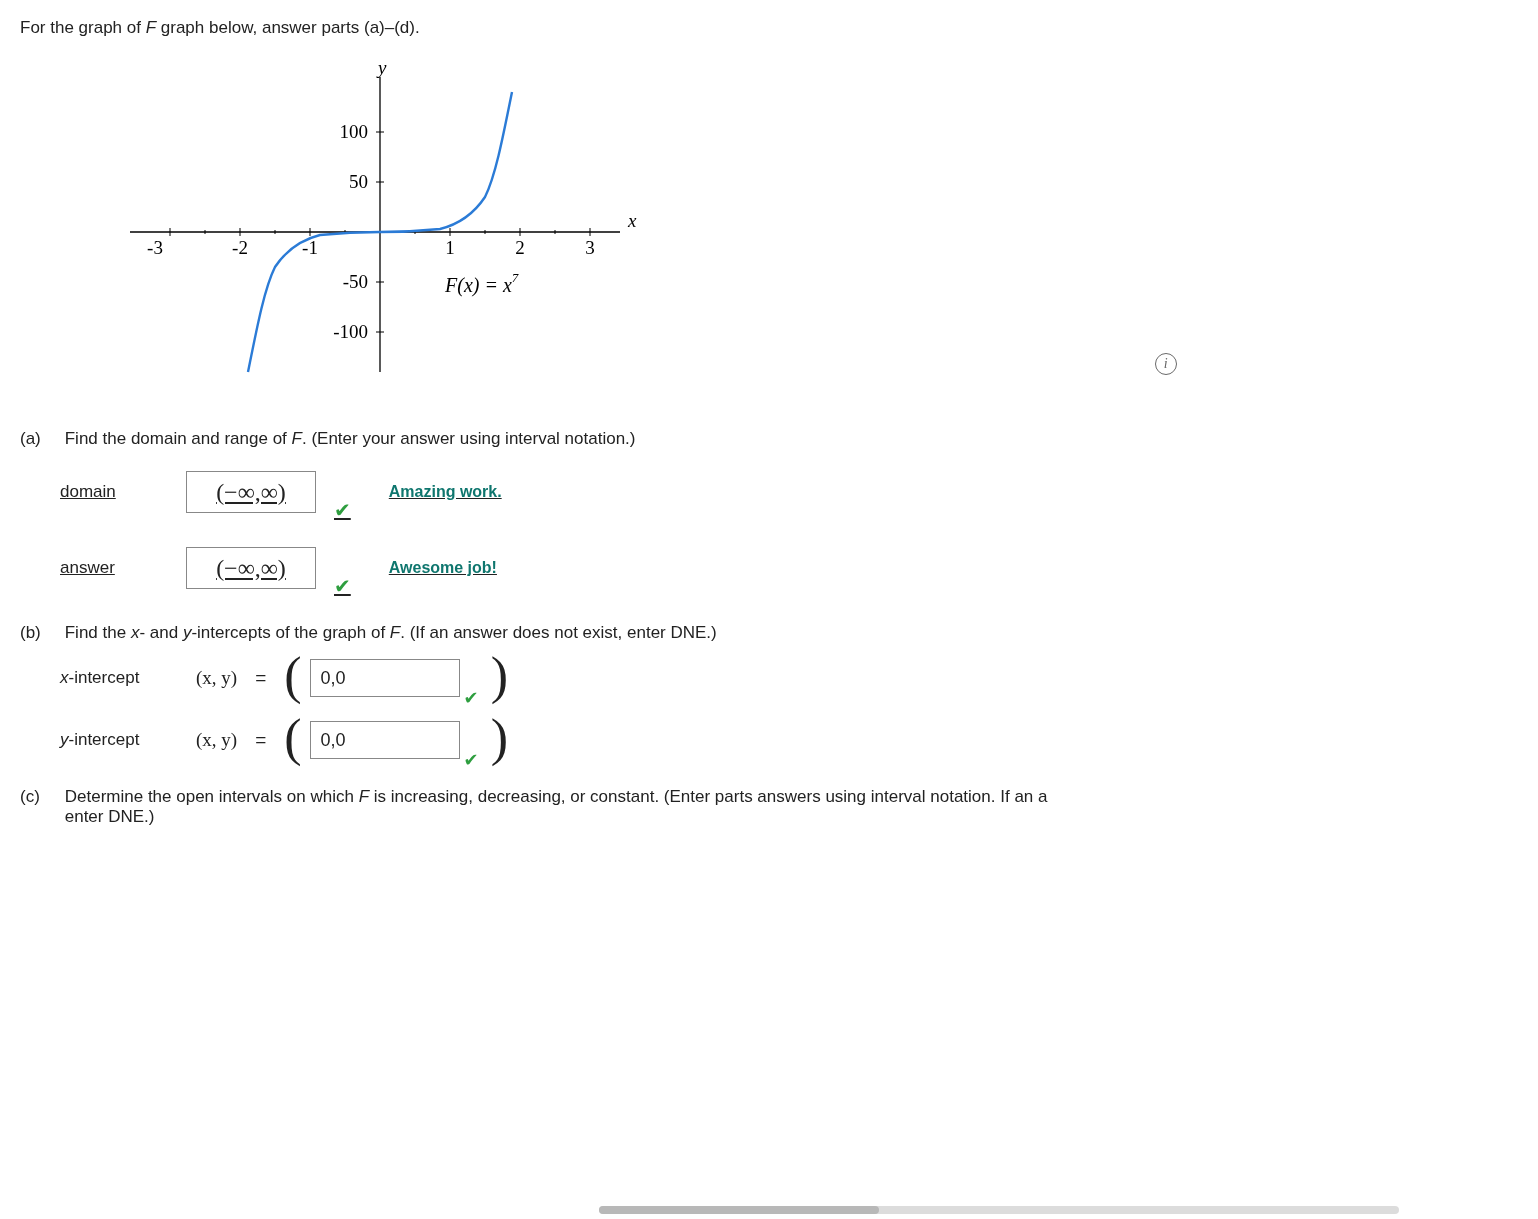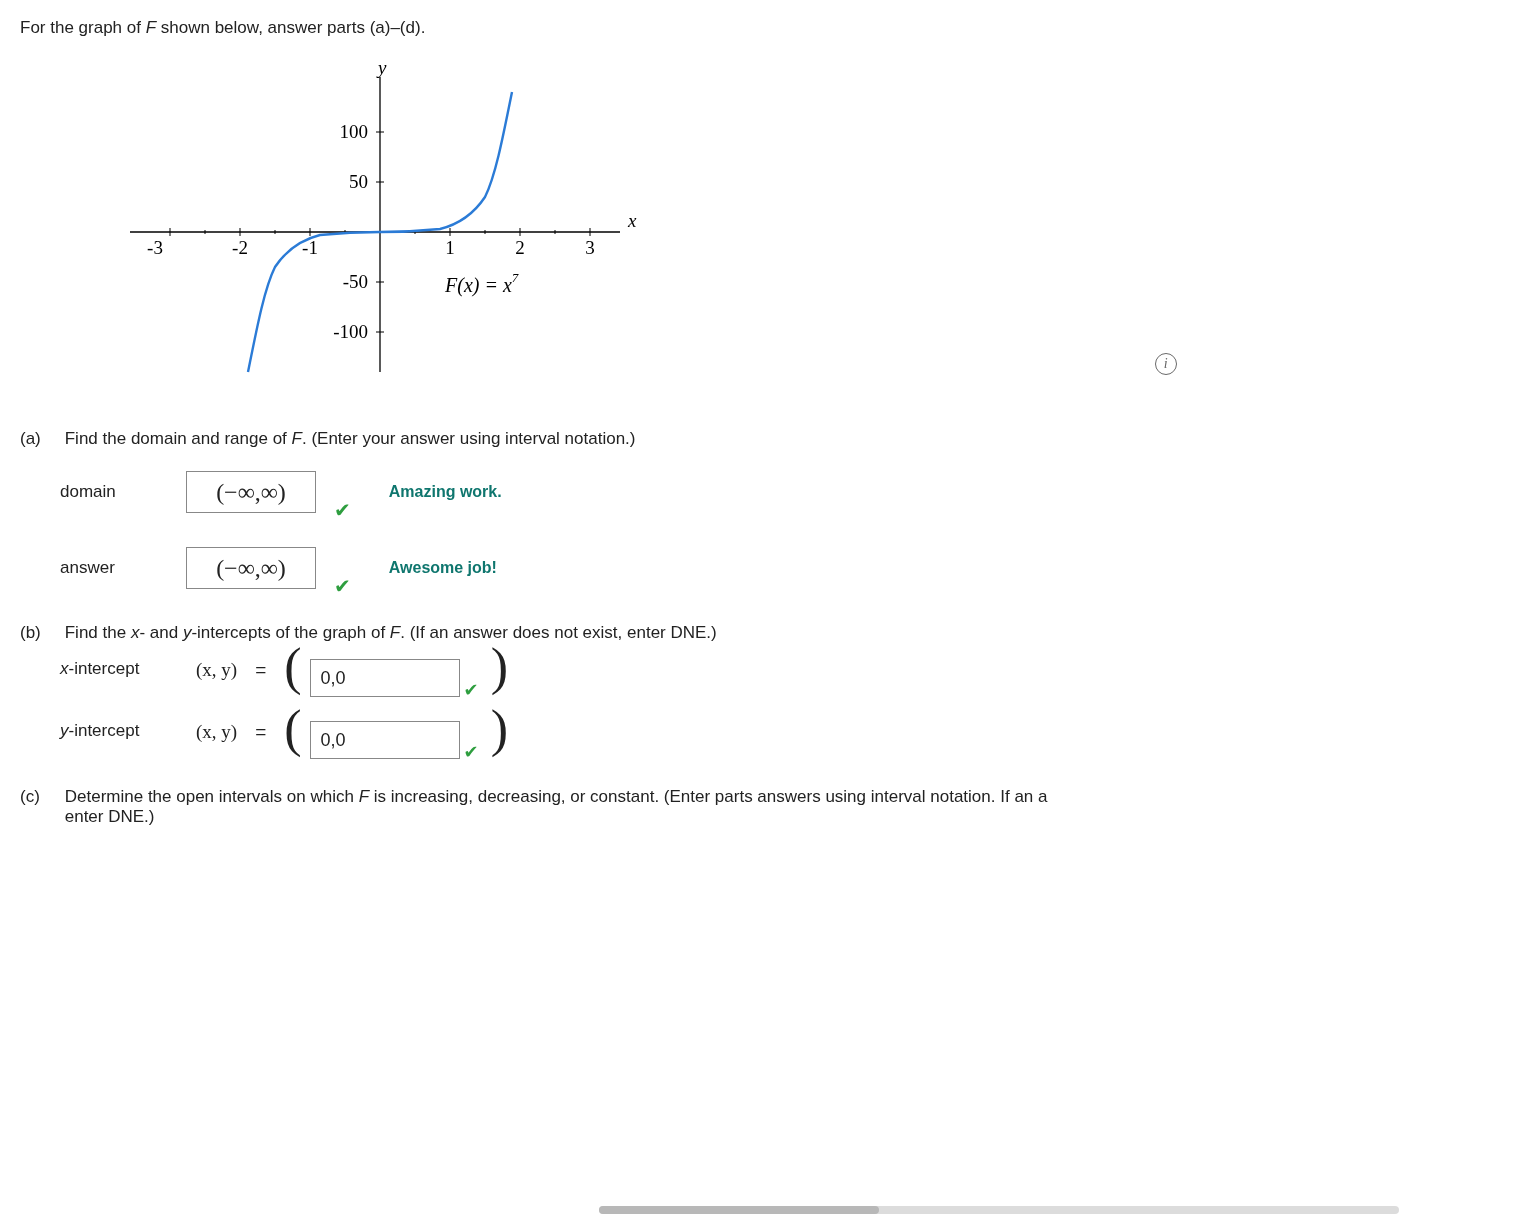--- a/index.html
+++ b/index.html
@@ -20,40 +20,40 @@
     width: 22px; height: 22px; border: 1.3px solid #6a6a6a; border-radius: 50%;
     font-family: Georgia, serif; font-style: italic; font-size: 14px; color: #666;
     position: relative; left: 500px; top: -24px;
   }
   .part { margin: 28px 0; }
   .part-label {
     display: inline-block; width: 40px; vertical-align: top;
   }
   .part-body { display: inline-block; max-width: 1460px; }
   .answer-line {
-    display: flex; align-items: center; gap: 16px; margin: 22px 0 34px 40px;
+    display: flex; align-items: center; gap: 16px; margin: 22px 0 34px 40px; text-decoration: underline;
   }
   .answer-label { min-width: 110px; }
   .answer-box {
     border: 1px solid #888; padding: 6px 14px; min-width: 130px; min-height: 42px;
     display: inline-flex; align-items: center; justify-content: center;
     font-family: 'Times New Roman', serif; font-size: 24px;
   }
   .answer-box-text {
     border: 1px solid #888; padding: 0 10px; min-width: 150px; min-height: 38px;
     font-family: Verdana, sans-serif; font-size: 18px;
     display: inline-flex; align-items: center;
   }
   .check-icon {
     color: #2e9e3f; font-size: 20px; margin-left: 2px; position: relative; top: 18px;
   }
   .x-icon { color: #d22; font-size: 22px; font-weight: bold; margin-left: 6px; position: relative; top: 16px; }
   .feedback-ok { color: #0f766e; font-weight: bold; font-size: 16px; margin-left: 22px; }
   .intercept-line {
-    display: flex; align-items: flex-start; gap: 8px; margin: 16px 0 24px 40px;
+    display: flex; align-items: center; gap: 8px; margin: 16px 0 24px 40px;
   }
   .intercept-line .lbl { min-width: 128px; }
   .xy { font-family: 'Times New Roman', serif; font-size: 19px; }
   .eq { margin: 0 10px 0 10px; font-size: 19px; }
   .bigp {
     font-family: 'Times New Roman', serif; font-size: 52px; font-weight: 300;
     line-height: 0.4; position: relative; top: -2px;
   }
   .check-inline {
     color: #2e9e3f; font-size: 18px; position: relative; top: 20px; left: -4px;
@@ -65,21 +65,21 @@
     width: 800px; height: 8px; background: #dcdcdc; border-radius: 6px; margin-left: 460px;
   }
   .scrollbar-thumb {
     width: 280px; height: 8px; background: #b8b8b8; border-radius: 6px; margin-left: 0;
   }
 </style>
 </head>
 <body>
 
 <p class="question-intro">
-  <span>For the graph of </span><span class="ital">F</span><span> shown below, answer parts (a)–(d).</span>
+  <span>For the graph of </span><span class="ital">F</span><span> graph below, answer parts (a)–(d).</span>
 </p>
 
 <div class="graph-wrap">
   <svg width="540" height="330" viewBox="0 0 540 330">
 
     <g stroke="#000" stroke-width="1.3">
       <line x1="20" y1="170" x2="510" y2="170"></line>
       <line x1="270" y1="15" x2="270" y2="310"></line>
     </g>
 

